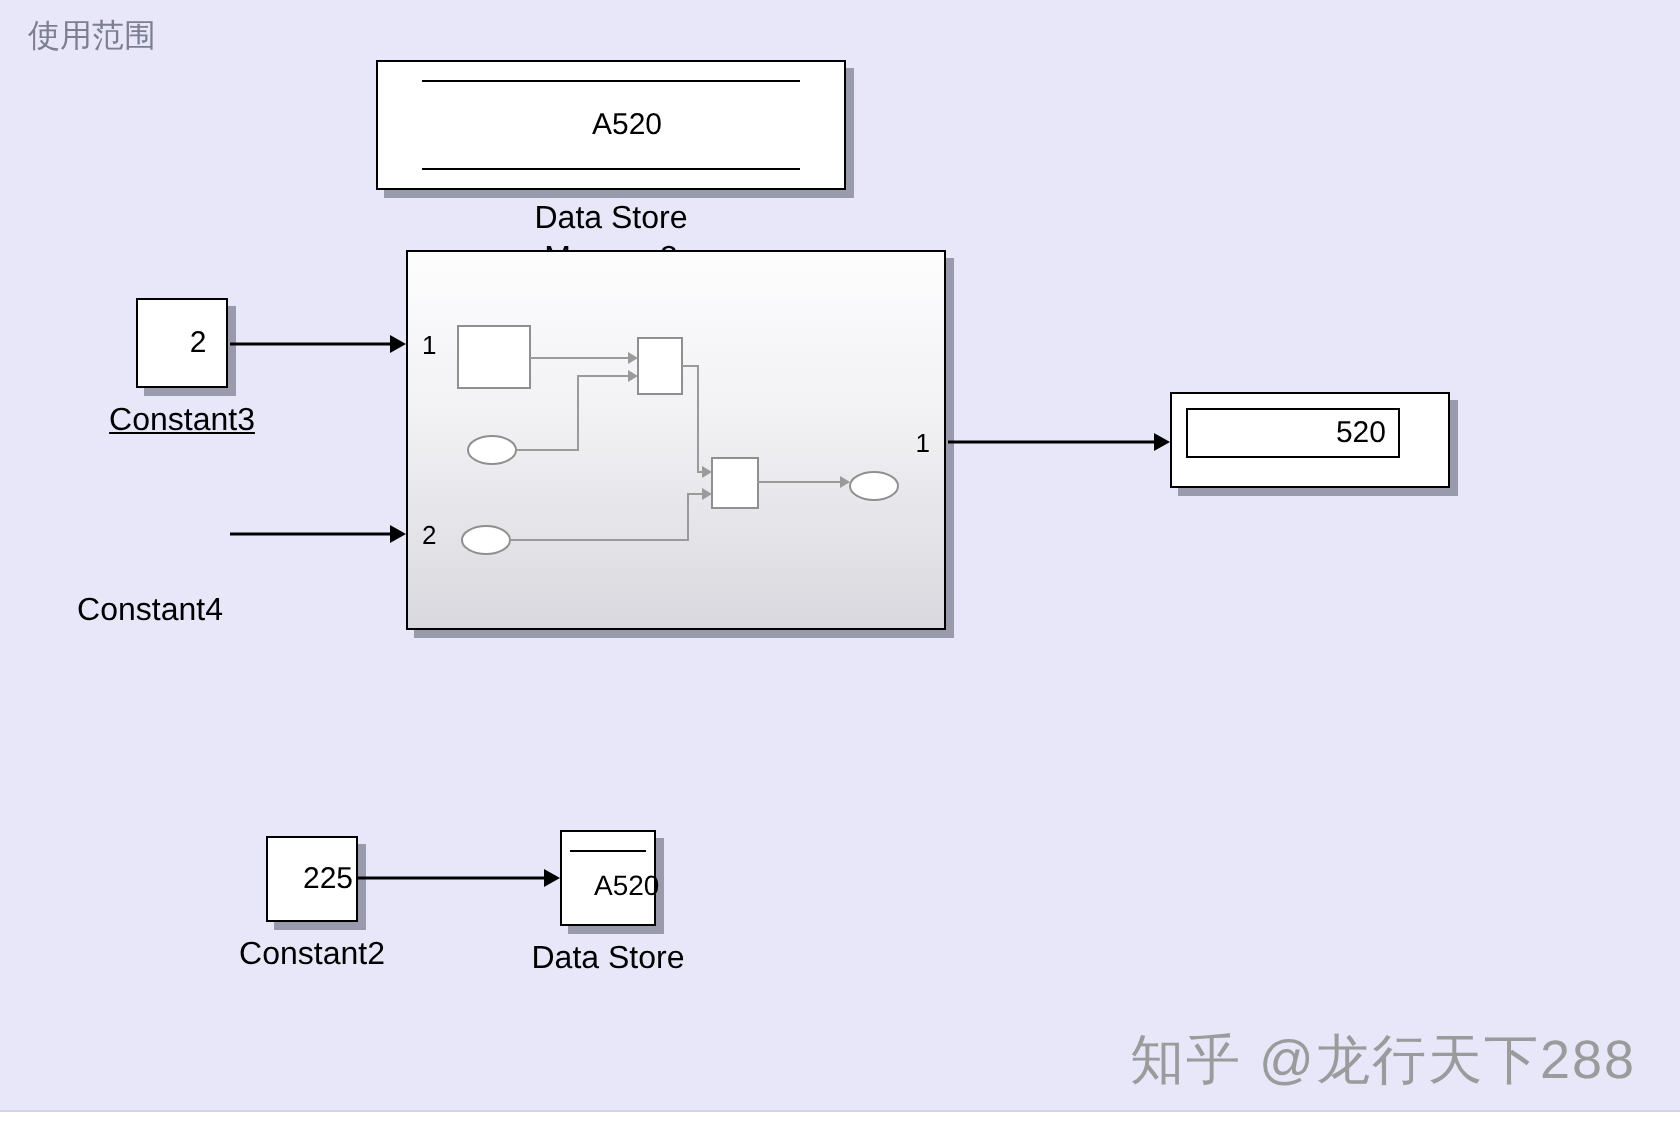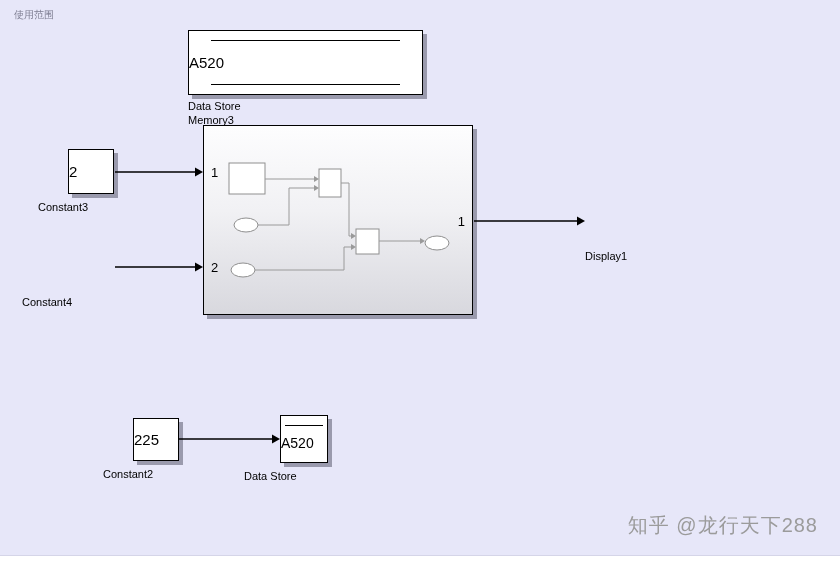--- a/index.html
+++ b/index.html
@@ -11,40 +11,42 @@
     position: relative;
     width: 840px; height: 555px;
     background: #e7e7f9;
     border-bottom: 1px solid #d5d5e8;
     overflow: hidden;
   }
   .annotation {
     position: absolute;
     left: 14px; top: 8px;
     color: #7e7e92;
-    font-size: 10px;
+    font-size: 16px;
     text-align: center;
   }
   .block {
     position: absolute;
     background: #ffffff;
     border: 1px solid #000000;
     box-shadow: 4px 4px 0 rgba(60,60,80,0.45);
     box-sizing: border-box;
   }
   .block-value {
     position: absolute;
-    left: 0; right: 0; top: 50%;
+    left: 16px; right: 0; top: 50%;
     transform: translateY(-52%);
+    text-align: center;
     font-size: 15px;
     color: #000;
   }
   .block-label {
     position: absolute;
-    font-size: 11px;
+    text-align: center;
+    font-size: 16px;
     color: #000;
     line-height: 1.25;
     white-space: nowrap;
   }
   
   #dsm { left: 188px; top: 30px; width: 235px; height: 65px; }
   #dsm .hline {
     position: absolute; left: 22px; right: 22px;
     border-top: 1.5px solid #000;
   }
@@ -80,21 +82,21 @@
   #dsw { left: 280px; top: 415px; width: 48px; height: 48px; }
   #dsw .hline {
     position: absolute; left: 4px; right: 4px; top: 9px;
     border-top: 1.5px solid #000;
   }
   #dsw .block-value { top: 58%; font-size: 14px; }
   .watermark {
     position: absolute;
     right: 22px; top: 512px;
     color: #9b9b9b;
-    font-size: 20px;
+    font-size: 27px;
     letter-spacing: 1px;
   }
   svg.layer {
     position: absolute; left: 0; top: 0;
     pointer-events: none;
   }
 </style>
 </head>
 <body>
 
@@ -108,21 +110,21 @@
     <div class="block-value">A520</div>
   </div>
   <div class="block-label" style="left:188px; top:100px; width:235px;">
     <div>Data Store</div>
     <div>Memory3</div>
   </div>
 
   <div class="block" id="constant3">
     <div class="block-value">2</div>
   </div>
-  <div class="block-label" style="left:38px; top:201px; width:106px;">Constant3</div>
+  <div class="block-label" style="left:38px; top:201px; width:106px;text-decoration:underline;">Constant3</div>
 
   <div class="block-label" style="left:22px; top:296px; width:106px;">Constant4</div>
 
   <div class="block" id="subsystem">
     <span class="port-num" style="left:7px; top:39px;">1</span>
     <span class="port-num" style="left:7px; top:134px;">2</span>
     <span class="port-num" style="right:7px; top:88px;">1</span>
 
     <svg class="layer" width="268" height="188" viewBox="0 0 268 188">
       <rect x="25" y="37" width="36" height="31" fill="#ffffff" stroke="#8f8f8f"></rect>
@@ -141,21 +143,23 @@
       <g fill="#9a9a9a">
         <polygon points="110,50 115,53 110,56"></polygon>
         <polygon points="110,59 115,62 110,65"></polygon>
         <polygon points="147,107 152,110 147,113"></polygon>
         <polygon points="147,118 152,121 147,124"></polygon>
         <polygon points="216,112 221,115 216,118"></polygon>
       </g>
     </svg>
   </div>
 
-  <div class="block-label" style="left:585px; top:250px; width:140px;">Display1</div>
+  <div class="block" id="display1">
+    <div class="readout">520</div>
+  </div>
 
   <div class="block" id="constant2">
     <div class="block-value">225</div>
   </div>
   <div class="block-label" style="left:103px; top:468px; width:106px;">Constant2</div>
 
   <div class="block" id="dsw">
     <div class="hline"></div>
     <div class="block-value">A520</div>
   </div>

